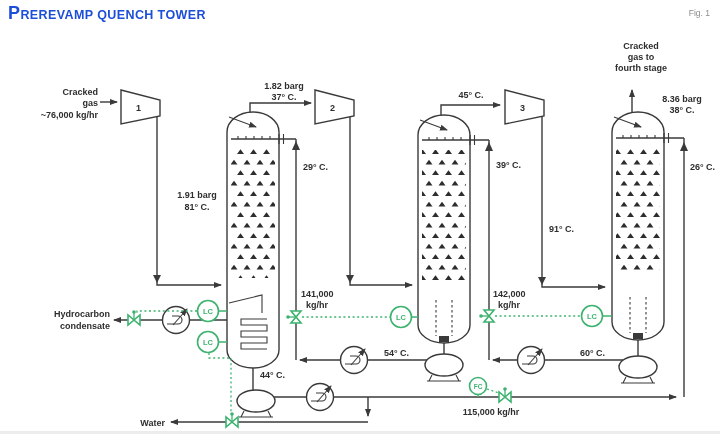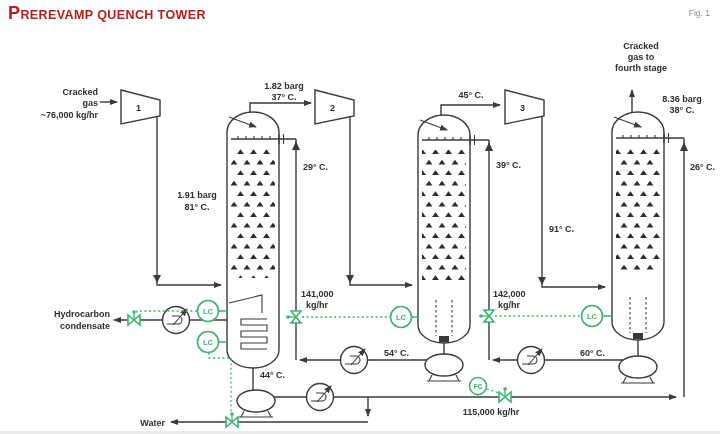--- a/index.html
+++ b/index.html
@@ -1,18 +1,18 @@
 <!DOCTYPE html>
 <html><head>
 <meta charset="utf-8">
 <style>
   html,body{margin:0;padding:0;background:#fff;}
   #stage{position:relative;width:720px;height:434px;background:#fff;overflow:hidden;
          font-family:"Liberation Sans",sans-serif;}
-  #title{position:absolute;left:8px;top:3px;color:#b91c1c;font-weight:bold;letter-spacing:.4px;}
+  #title{position:absolute;left:8px;top:3px;color:#1d4ed8;font-weight:bold;letter-spacing:.4px;}
   #title .lead{font-size:18px;}
   #title .rest{font-size:12.5px;}
   #fig{position:absolute;right:10px;top:8px;color:#8c8c8c;font-size:8.5px;}
   svg{position:absolute;left:0;top:0;}
   svg text{font-family:"Liberation Sans",sans-serif;font-weight:bold;font-size:9px;fill:#2e2e2e;}
   .ink{stroke:#3a3a3a;stroke-width:1.4;fill:none;}
   .thin{stroke:#3a3a3a;stroke-width:1.1;fill:none;}
   .dashed{stroke-dasharray:2.5,2.5;}
   .afil{fill:#3a3a3a;stroke:none;}
   .eq{fill:#ffffff;stroke:#3a3a3a;stroke-width:1.4;}

